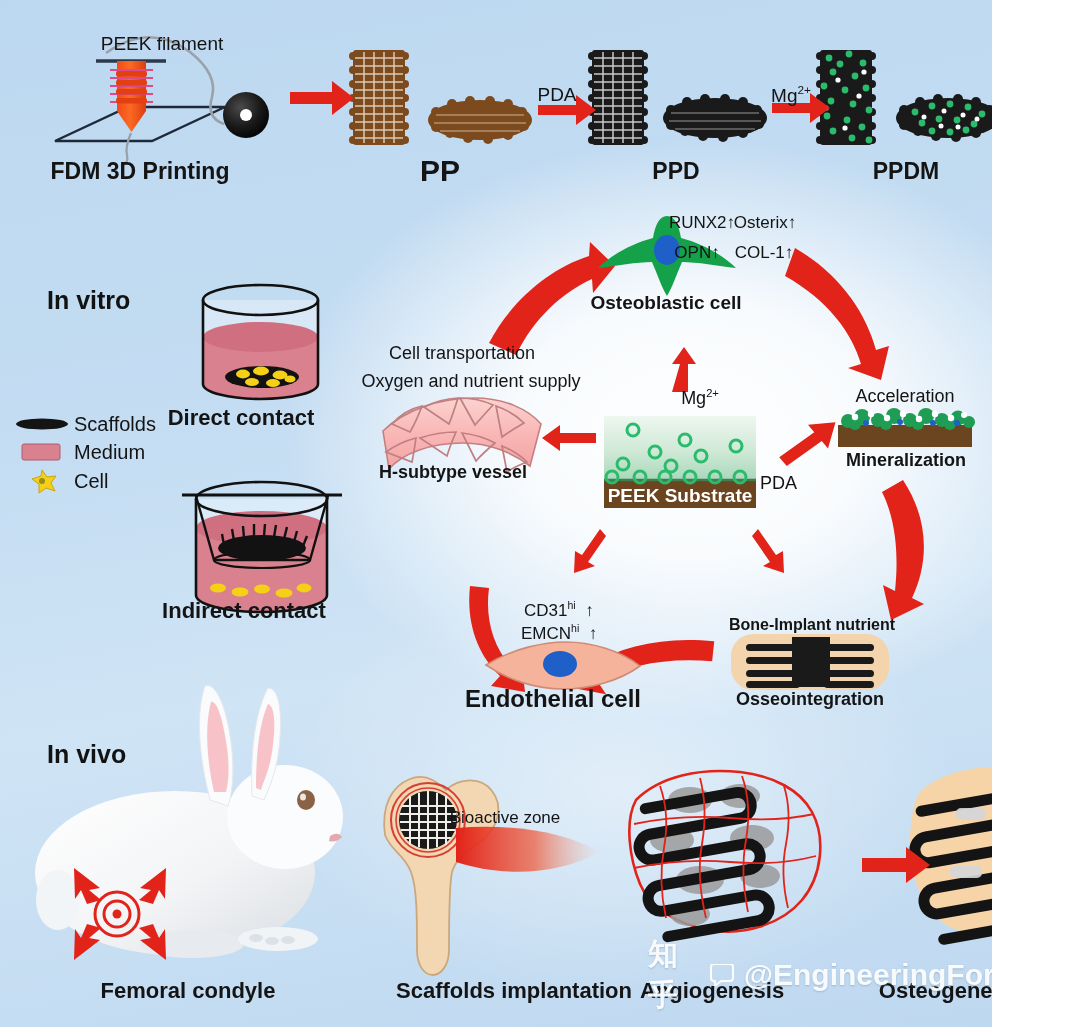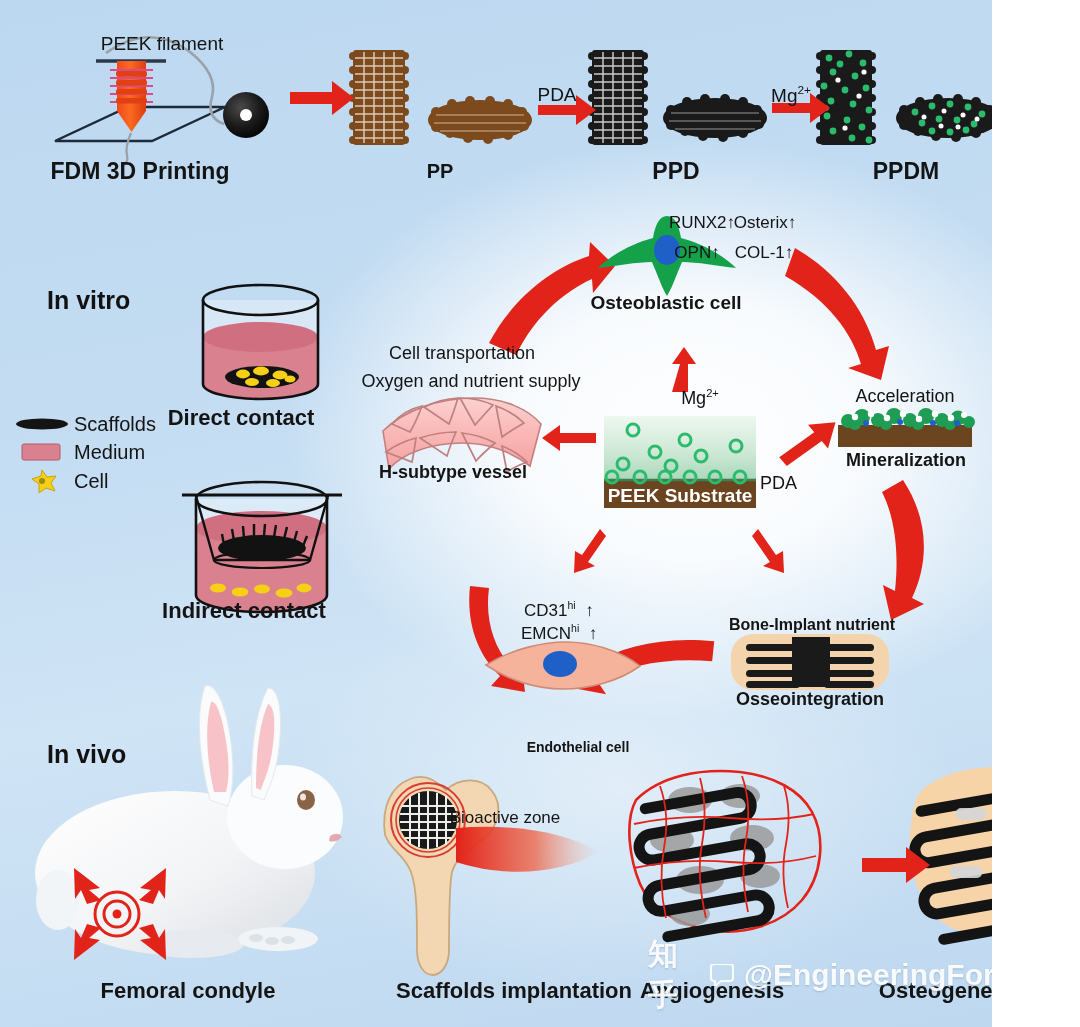--- a/index.html
+++ b/index.html
@@ -591,21 +591,21 @@
         <rect x="950" y="866" width="32" height="12" rx="5"></rect>
         <rect x="1000" y="892" width="26" height="12" rx="5"></rect>
       </g>
     </g>
 
     <path d="M862 858 h44 v-11 l24 18 l-24 18 v-11 h-44 z" fill="#e2231a"></path>
   </svg>
 
   <div class="lbl norm" style="left:162px;top:44px;font-size:19px;">PEEK filament</div>
   <div class="lbl" style="left:140px;top:171px;font-size:23px;">FDM 3D Printing</div>
-  <div class="lbl" style="left:440px;top:171px;font-size:20px;text-align:right;">PP</div>
+  <div class="lbl" style="left:440px;top:171px;font-size:30px;text-align:right;">PP</div>
   <div class="lbl" style="left:676px;top:171px;font-size:23px;">PPD</div>
   <div class="lbl" style="left:906px;top:171px;font-size:23px;">PPDM</div>
   <div class="lbl norm" style="left:557px;top:95px;font-size:19px;">PDA</div>
   <div class="lbl norm" style="left:791px;top:95px;font-size:19px;"><span>Mg</span><sup>2+</sup></div>
 
   <div class="sectionhdr" style="left:47px;top:300px;">In vitro</div>
   <div class="lbl l norm" style="left:74px;top:424px;font-size:20px;">Scaffolds</div>
   <div class="lbl l norm" style="left:74px;top:452px;font-size:20px;">Medium</div>
   <div class="lbl l norm" style="left:74px;top:481px;font-size:20px;">Cell</div>
   <div class="lbl" style="left:241px;top:418px;font-size:22px;">Direct contact</div>
@@ -622,21 +622,21 @@
   <div class="lbl l norm" style="left:760px;top:483px;font-size:18px;">PDA</div>
 
   <div class="lbl norm" style="left:905px;top:396px;font-size:18px;">Acceleration</div>
   <div class="lbl" style="left:906px;top:460px;font-size:18px;">Mineralization</div>
 
   <div class="lbl" style="left:812px;top:625px;font-size:16px;">Bone-Implant nutrient</div>
   <div class="lbl" style="left:810px;top:699px;font-size:18px;">Osseointegration</div>
 
   <div class="lbl l norm" style="left:524px;top:610px;font-size:17px;"><span>CD31</span><sup>hi</sup>&nbsp;&nbsp;<span>↑</span></div>
   <div class="lbl l norm" style="left:521px;top:633px;font-size:17px;"><span>EMCN</span><sup>hi</sup>&nbsp;&nbsp;<span>↑</span></div>
-  <div class="lbl" style="left:578px;top:699px;font-size:14px;margin-top:48px;">Endothelial cell</div>
+  <div class="lbl" style="left:553px;top:699px;font-size:24px;">Endothelial cell</div>
 
   <div class="lbl norm" style="left:462px;top:353px;font-size:18px;">Cell transportation</div>
   <div class="lbl norm" style="left:471px;top:381px;font-size:18px;">Oxygen and nutrient supply</div>
   <div class="lbl" style="left:453px;top:472px;font-size:18px;">H-subtype vessel</div>
 
   <div class="sectionhdr" style="left:47px;top:754px;">In vivo</div>
   <div class="lbl" style="left:188px;top:991px;font-size:22px;">Femoral condyle</div>
   <div class="lbl" style="left:490px;top:991px;font-size:22px;margin-left:24px;">Scaffolds implantation</div>
   <div class="lbl" style="left:712px;top:991px;font-size:22px;">Angiogenesis</div>
   <div class="lbl" style="left:951px;top:991px;font-size:22px;">Osteogenesis</div>

